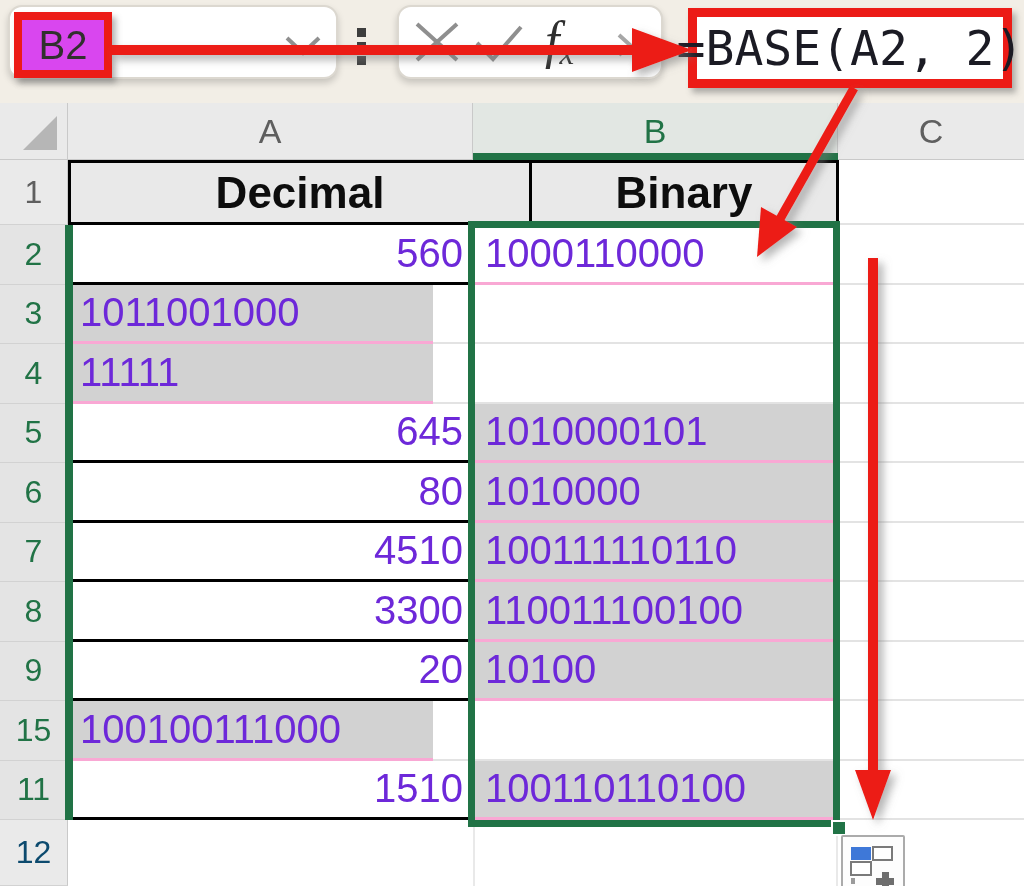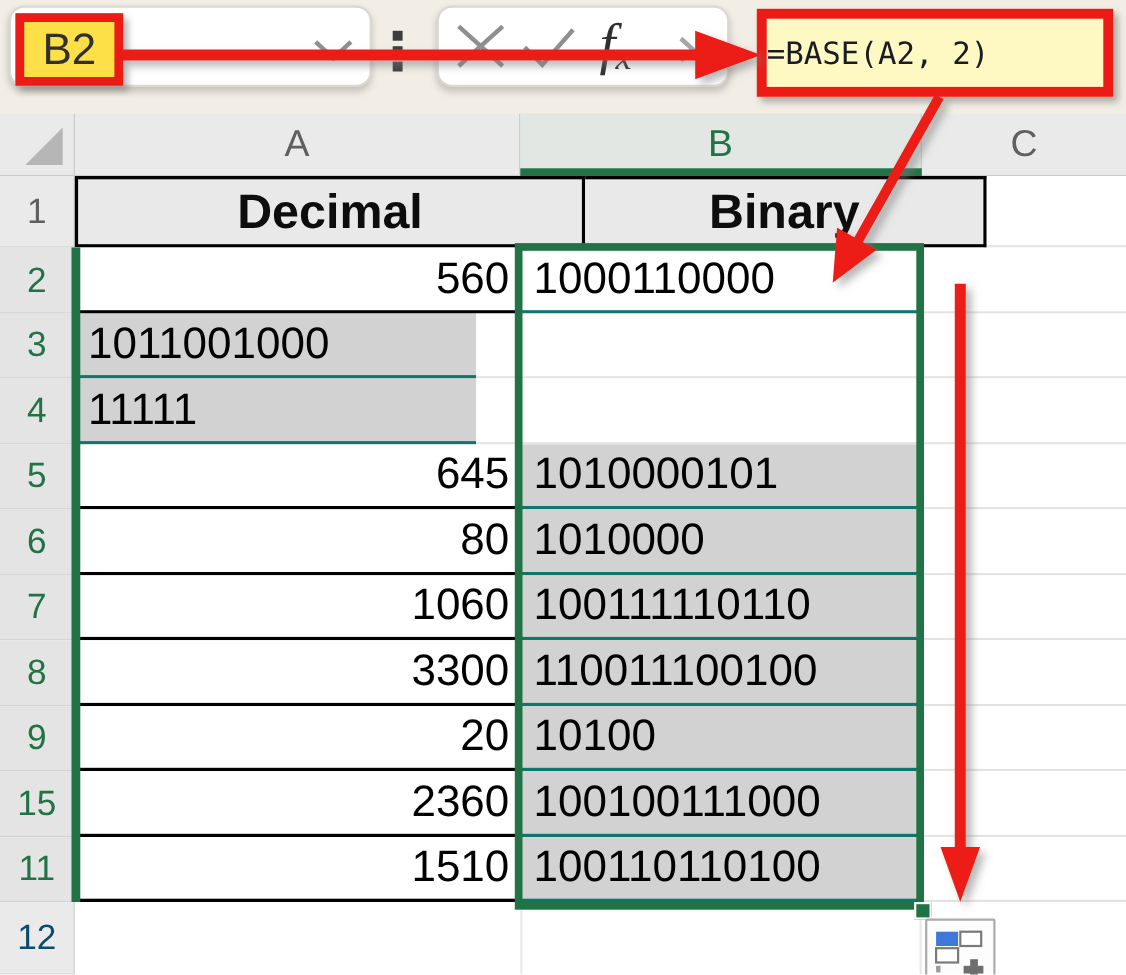--- a/index.html
+++ b/index.html
@@ -12,21 +12,21 @@
   
   .topbar { position:absolute; left:0; top:0; width:1024px; height:103px; background:#f2eee6; z-index:1; }
 
   .namebox {
     position:absolute; left:8px; top:5px; width:330px; height:74px;
     background:#fff; border:2px solid #dcd8d0; border-radius:14px;
     box-shadow:0 4px 7px rgba(0,0,0,.18);
   }
   .b2box {
     position:absolute; left:4px; top:5px; width:98px; height:66px;
-    border:8px solid var(--red); background:#fde047;
+    border:8px solid var(--red); background:#d946ef;
     display:flex; align-items:center; justify-content:center;
     font-size:40px; color:#31302e; box-shadow:4px 5px 6px rgba(90,90,90,.45);
   }
   .nb-chevron { position:absolute; left:272px; top:26px; }
 
   .sepdot { position:absolute; left:357px; width:9px; height:9px; background:#3d3d3d; z-index:2; }
 
   .fbarbox {
     position:absolute; left:397px; top:5px; width:266px; height:74px;
     background:#fff; border:2px solid #dcd8d0; border-radius:14px;
@@ -34,23 +34,23 @@
   }
   .icon-x { position:absolute; left:14px; top:14px; }
   .icon-check { position:absolute; left:74px; top:16px; }
   .fx { position:absolute; left:146px; top:4px; font-family:"Liberation Serif", serif; font-style:italic; color:#2f2f2f; }
   .fx .f { font-size:52px; }
   .fx .x { font-size:33px; vertical-align:-6px; }
   .chev-r { position:absolute; left:216px; top:24px; }
 
   .formulabox {
     position:absolute; left:688px; top:8px; width:324px; height:80px;
-    border:9px solid var(--red); background:#fef9c3;
-    display:flex; align-items:center; 
-    font-family:"DejaVu Sans Mono", monospace; font-size:28px; color:#1b1b24;
+    border:9px solid var(--red); background:#ffffff;
+    display:flex; align-items:center; justify-content:center;
+    font-family:"DejaVu Sans Mono", monospace; font-size:48px; color:#1b1b24;
     white-space:pre; box-shadow:4px 5px 6px rgba(90,90,90,.45);
   }
 
   
   :root { --green:#217346; --red:#ec1b16; }
   .grid { position:absolute; left:0; top:103px; width:1024px; }
 
   .colhdrs { display:flex; height:57px; background:#eaeaea; border-bottom:1px solid #c9c9c9; }
   .colhdrs > div { display:flex; align-items:center; justify-content:center; font-size:34px; color:#5f5f5f; }
   .corner { width:68px; border-right:1px solid #c9c9c9; position:relative; }
@@ -67,27 +67,27 @@
   }
   .row.sel .rh { color:var(--green); background:#e4e4e4; }
 
   .hdr-row { height:65px; }
   .hdr-row .hcell {
     background:#e9e9e9; font-weight:bold; font-size:44px; color:#0d0d0d;
     display:flex; align-items:center; justify-content:center;
     border-top:3px solid #000; border-bottom:3px solid #000;
   }
   .hdr-row .ha { width:464px; border-left:3px solid #000; border-right:3px solid #000; }
-  .hdr-row .hb { width:365px; border-right:3px solid #000; }
+  .hdr-row .hb { width:307px; border-right:3px solid #000; }
   .hdr-row .hc { flex:1; border-bottom:2px solid #e3e3e3; background:#fff; }
 
   .drow { height:59.5px; }
-  .ca, .cb, .cc { display:flex; align-items:center; font-size:40px; color:#000000; }
+  .ca, .cb, .cc { display:flex; align-items:center; font-size:40px; color:#6d28d9; }
   .ca { width:405px; background:#fff; border-bottom:3px solid #000; justify-content:flex-end; padding-right:10px; }
-  .cb { width:365px; background:#d2d2d2; border-bottom:3px solid #0f766e; padding-left:12px; }
+  .cb { width:365px; background:#d2d2d2; border-bottom:3px solid #f9a8d4; padding-left:12px; }
   .drow.active .cb { background:#fff; }
   .cc { flex:1; background:#fff; border-bottom:2px solid #e3e3e3; }
 
   .last-row { height:66px; }
   .last-row .rh { color:#0c4a6e; background:#eaeaea; }
   .last-row .ca { border-bottom:none; }
   .last-row .cb { background:#fff; border-bottom:none; border-left:2px solid #e9e9e9; border-right:2px solid #e9e9e9; }
   .last-row .cc { border-bottom:none; }
 
   
@@ -192,39 +192,38 @@
     <div class="cc"></div>
   </div>
   <div class="row drow sel">
     <div class="rh">6</div>
     <div class="ca">80</div>
     <div class="cb">1010000</div>
     <div class="cc"></div>
   </div>
   <div class="row drow sel">
     <div class="rh">7</div>
-    <div class="ca">1060</div>
+    <div class="ca">4510</div>
     <div class="cb">100111110110</div>
     <div class="cc"></div>
   </div>
   <div class="row drow sel">
     <div class="rh">8</div>
     <div class="ca">3300</div>
     <div class="cb">110011100100</div>
     <div class="cc"></div>
   </div>
   <div class="row drow sel">
     <div class="rh">9</div>
     <div class="ca">20</div>
     <div class="cb">10100</div>
     <div class="cc"></div>
   </div>
   <div class="row drow sel">
     <div class="rh">15</div>
-    <div class="ca">2360</div>
     <div class="cb">100100111000</div>
     <div class="cc"></div>
   </div>
   <div class="row drow sel">
     <div class="rh">11</div>
     <div class="ca">1510</div>
     <div class="cb">100110110100</div>
     <div class="cc"></div>
   </div>
 

